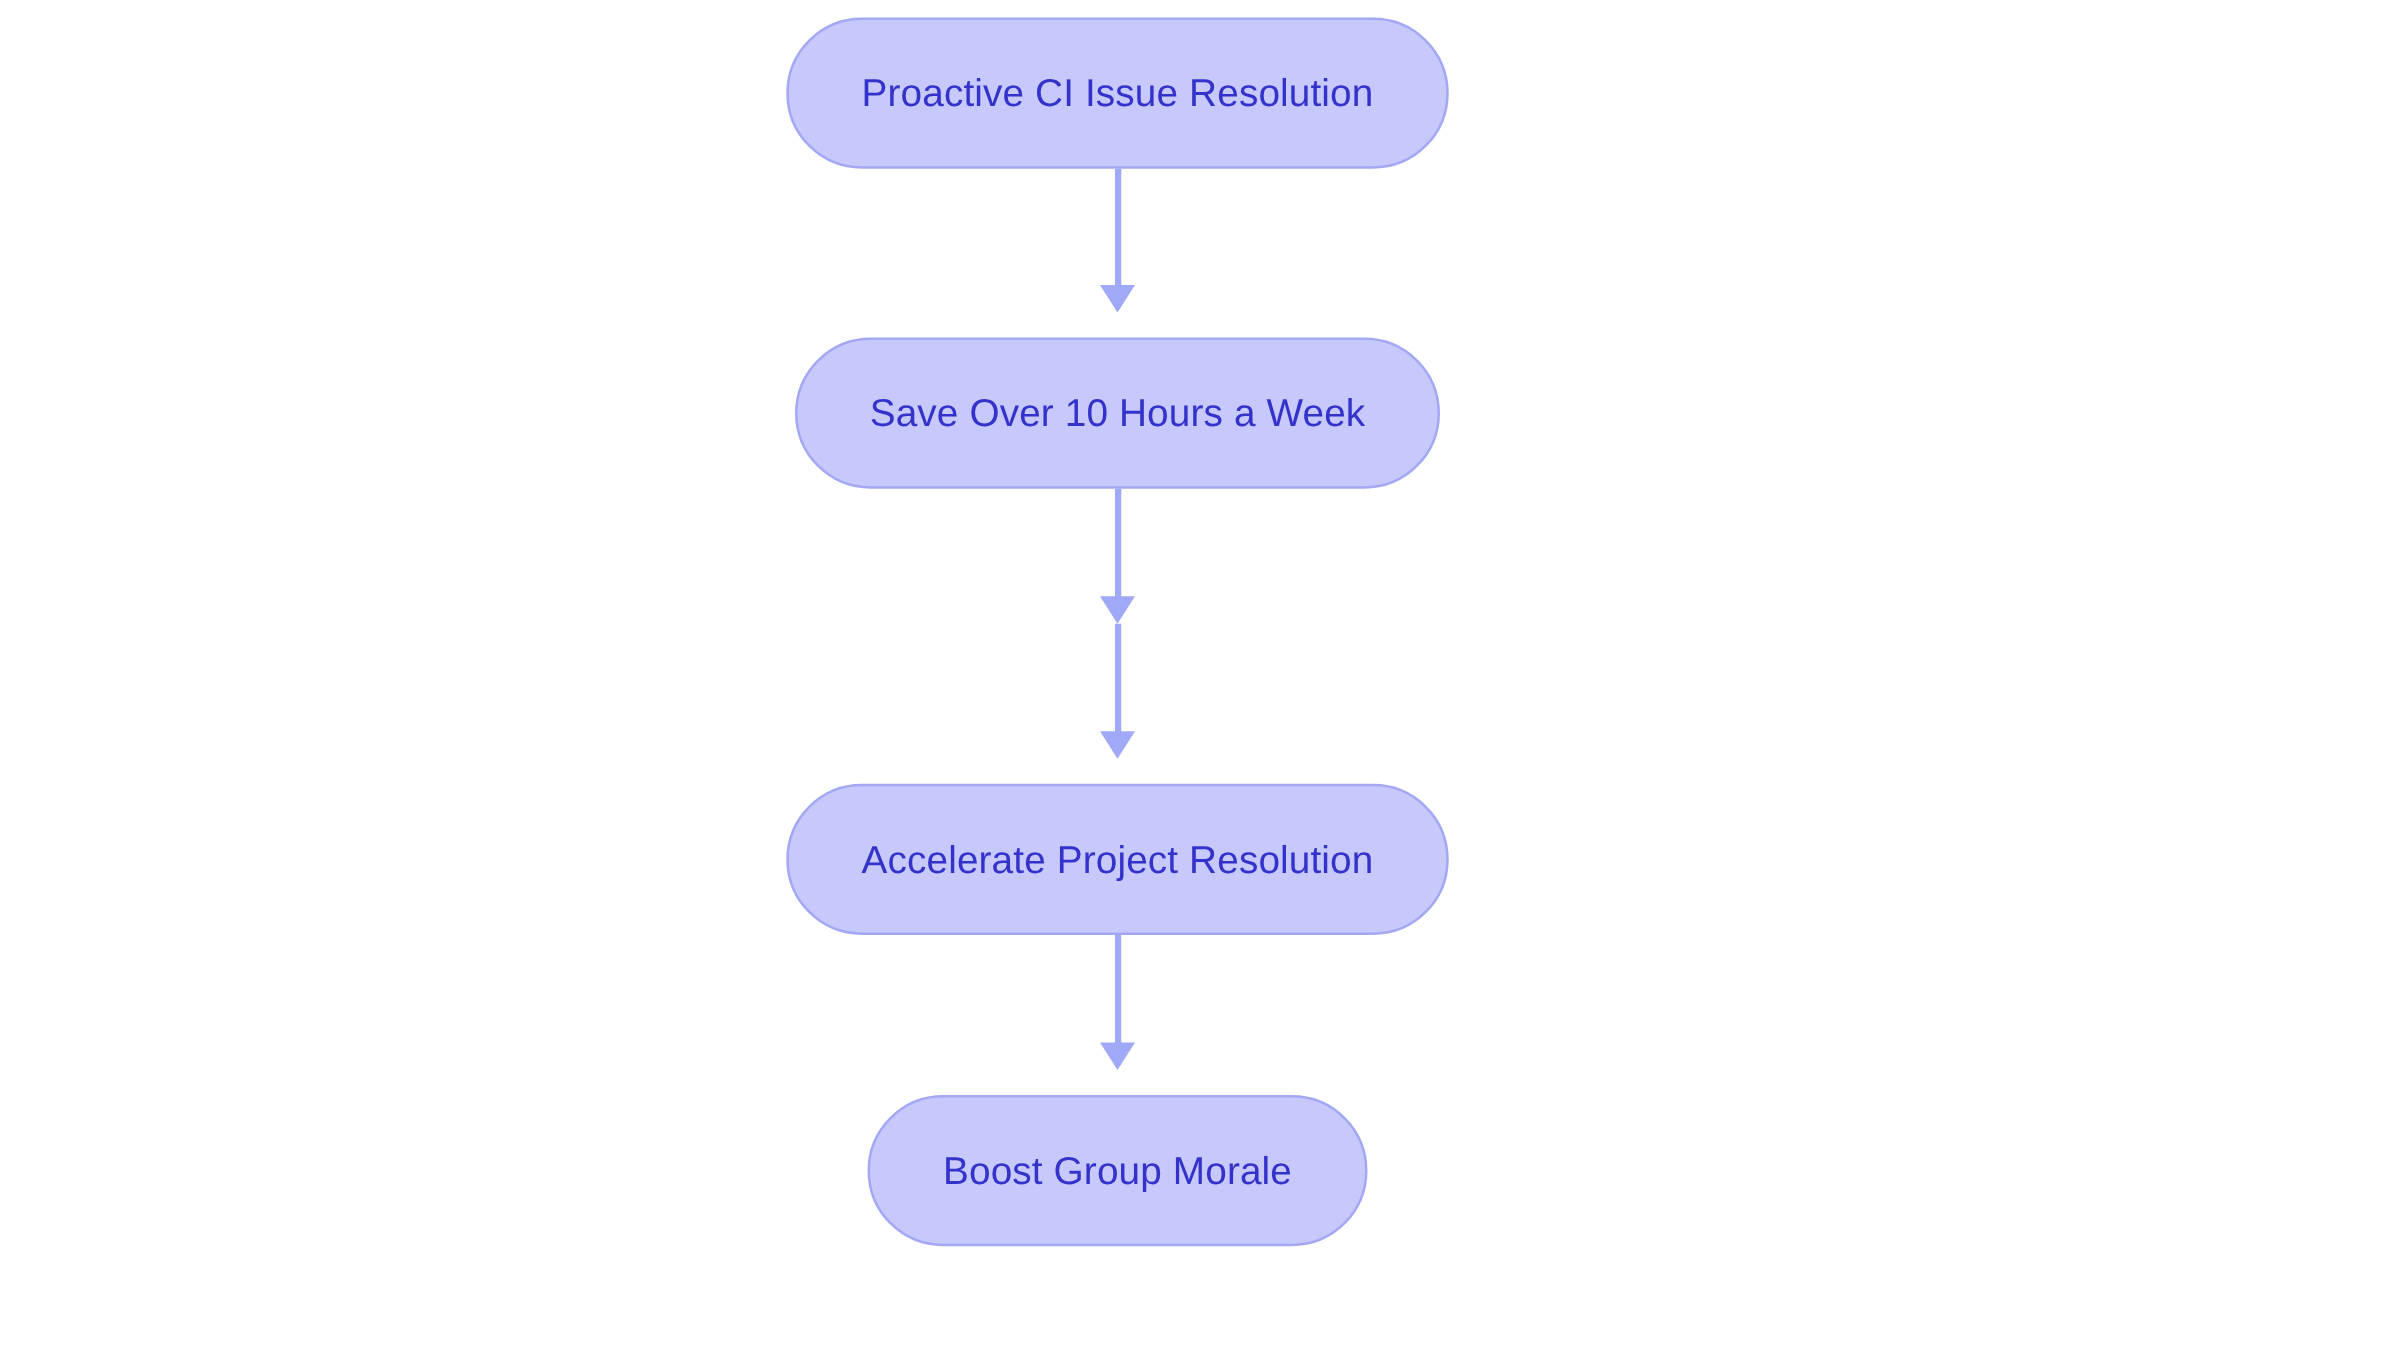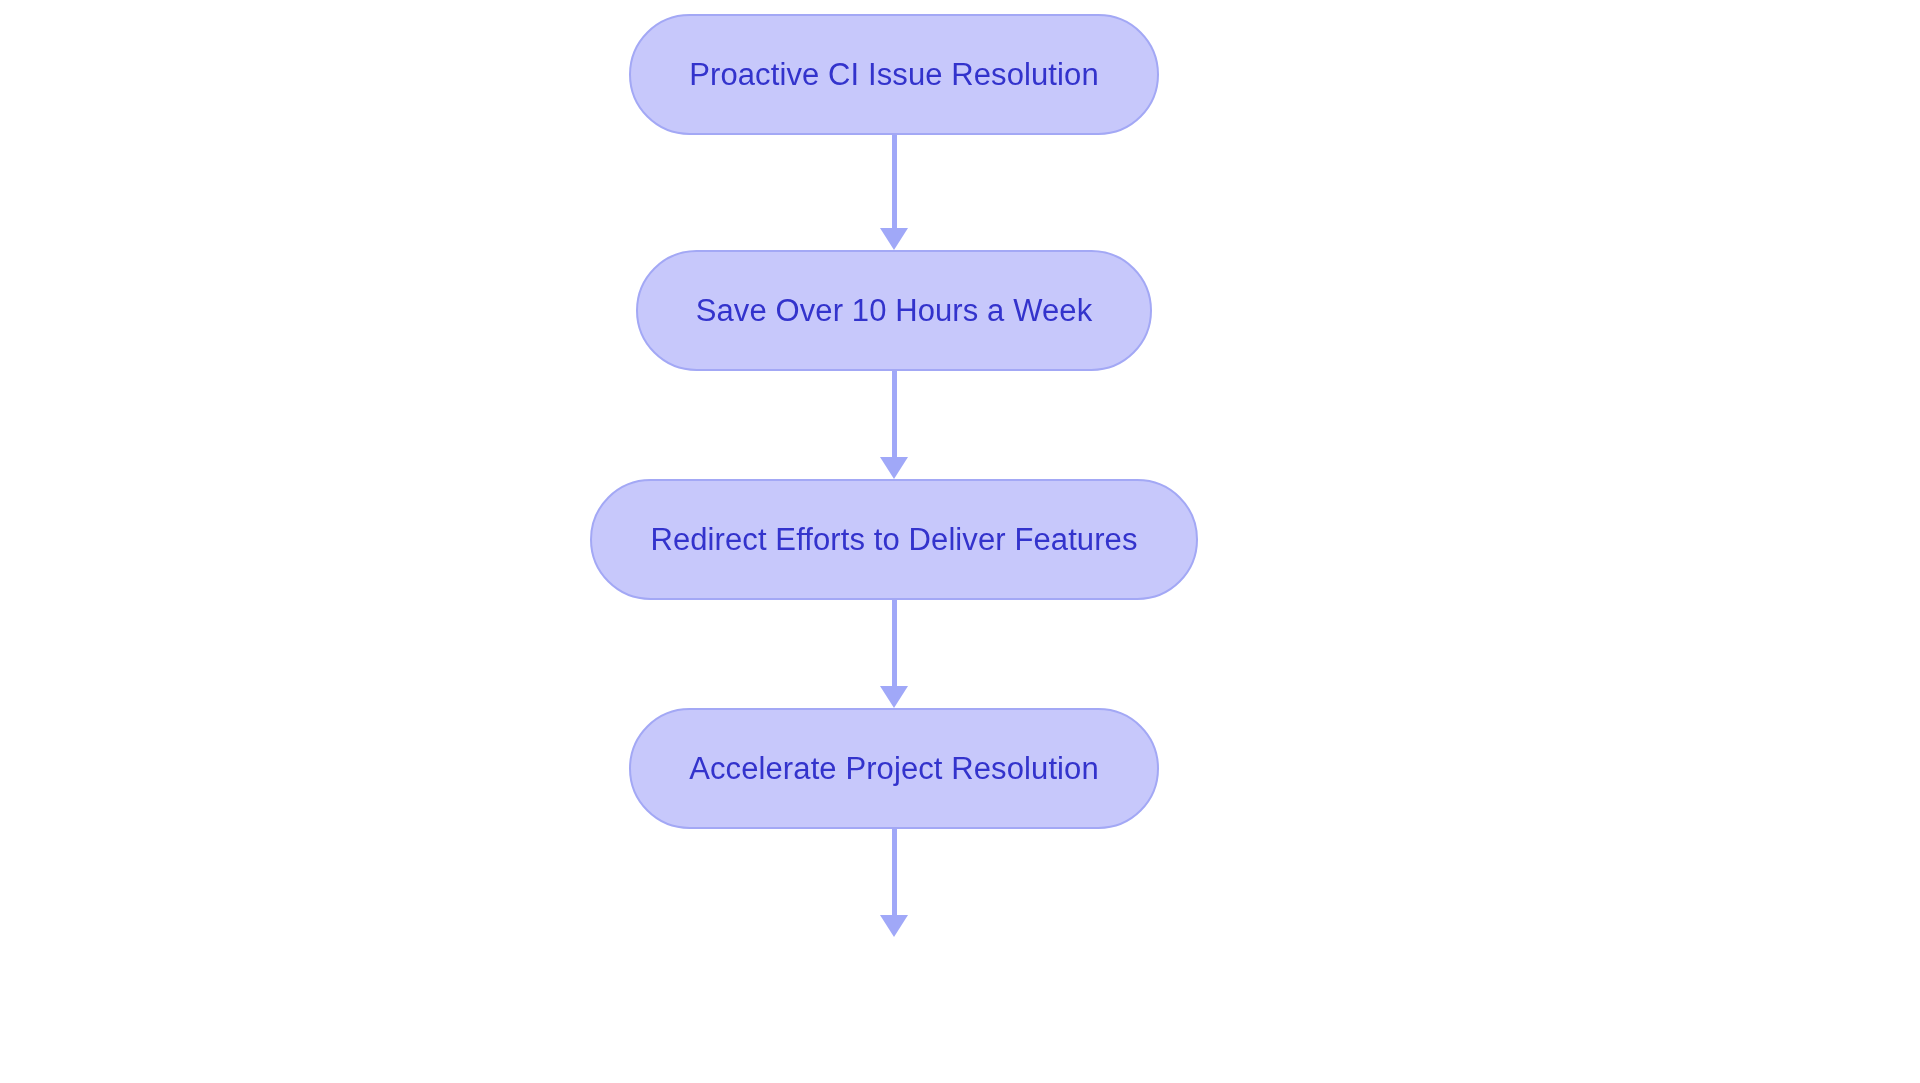--- a/index.html
+++ b/index.html
@@ -36,20 +36,21 @@
     align-items: center;
     justify-content: center;
     text-align: center;
     font-size: 31px;
     font-weight: 400;
     letter-spacing: 0.1px;
     line-height: 1;
     white-space: nowrap;
     padding: 0 58px;
     height: 121px;
+    margin-top: 20px;
   }
 
   .flow-node-label {
     display: block;
     pointer-events: none;
   }
 
   .connector {
     position: relative;
     width: 5px;
@@ -98,32 +99,32 @@
 
   <div class="flow-node" id="node-2">
     <span class="flow-node-label">Save Over 10 Hours a Week</span>
   </div>
 
   <div class="connector gap-2">
     <div class="connector-line"></div>
     <div class="connector-head"></div>
   </div>
 
-  <div class="flow-node" id="node-3">
-    <span class="flow-node-label">Redirect Efforts to Deliver Features</span>
-  </div>
 
   <div class="connector gap-3">
     <div class="connector-line"></div>
     <div class="connector-head"></div>
   </div>
 
   <div class="flow-node" id="node-4">
     <span class="flow-node-label">Accelerate Project Resolution</span>
   </div>
 
   <div class="connector gap-4">
     <div class="connector-line"></div>
     <div class="connector-head"></div>
   </div>
 
+  <div class="flow-node" id="node-5">
+    <span class="flow-node-label">Boost Group Morale</span>
+  </div>
 
 </div>
 
 </body></html>

